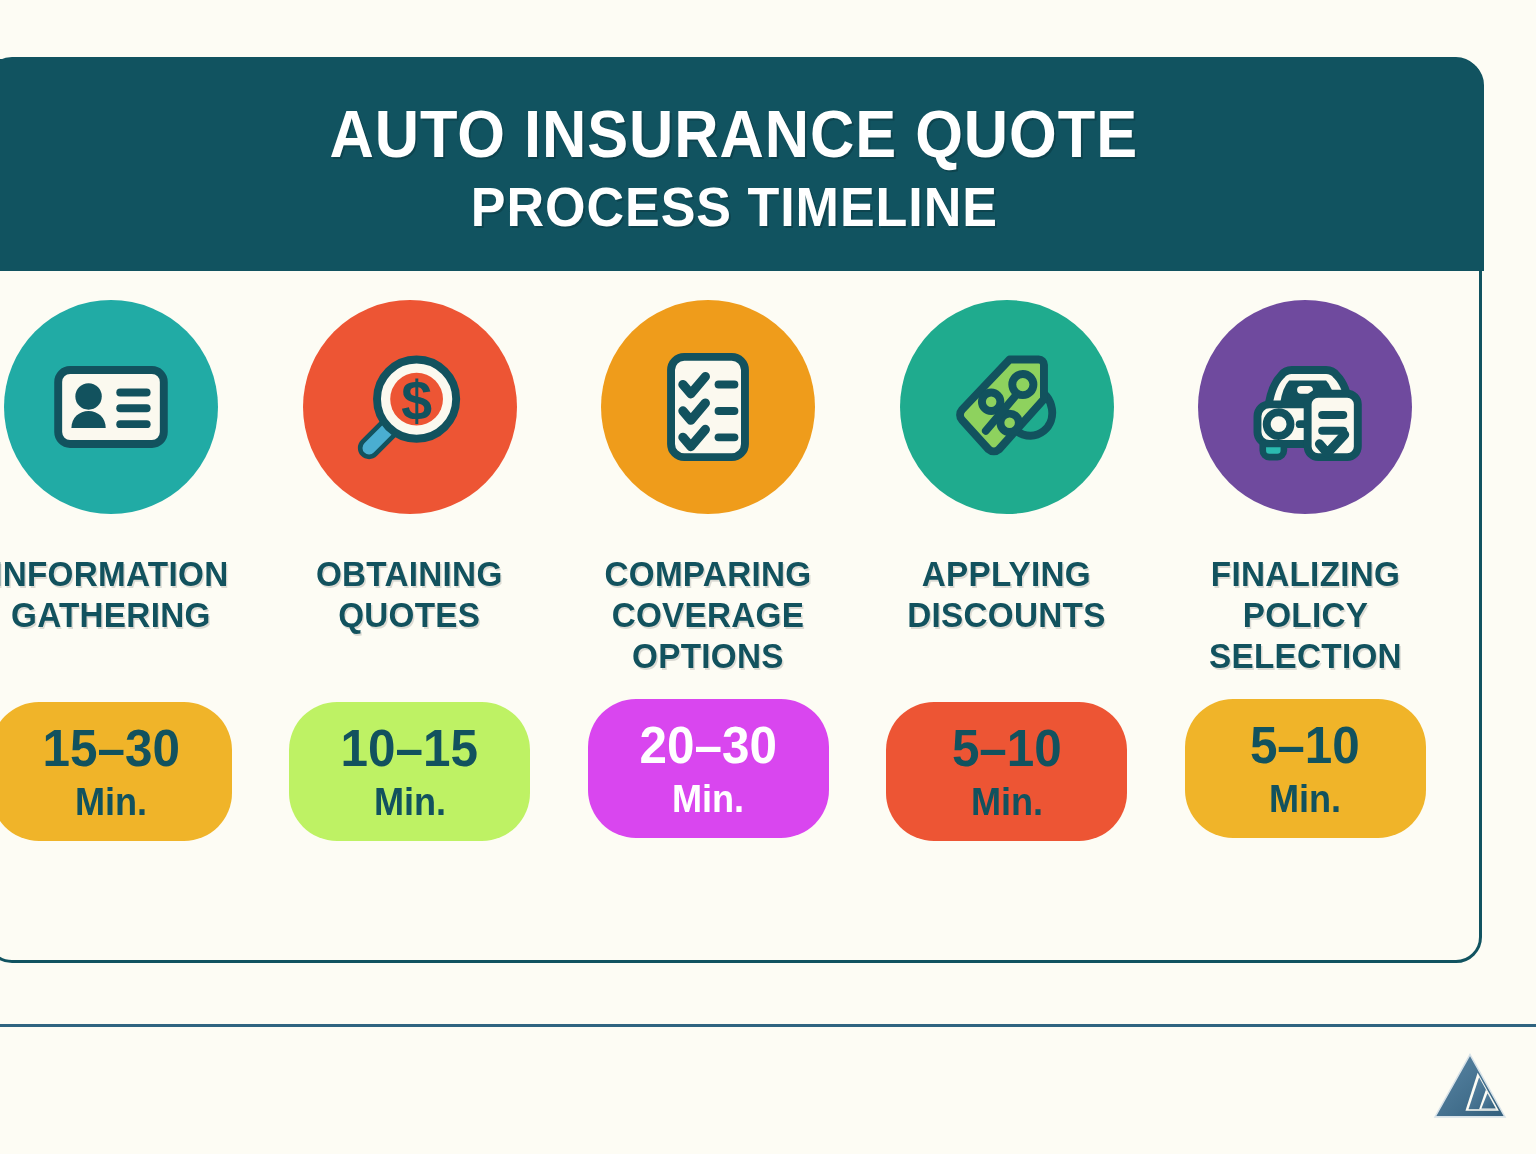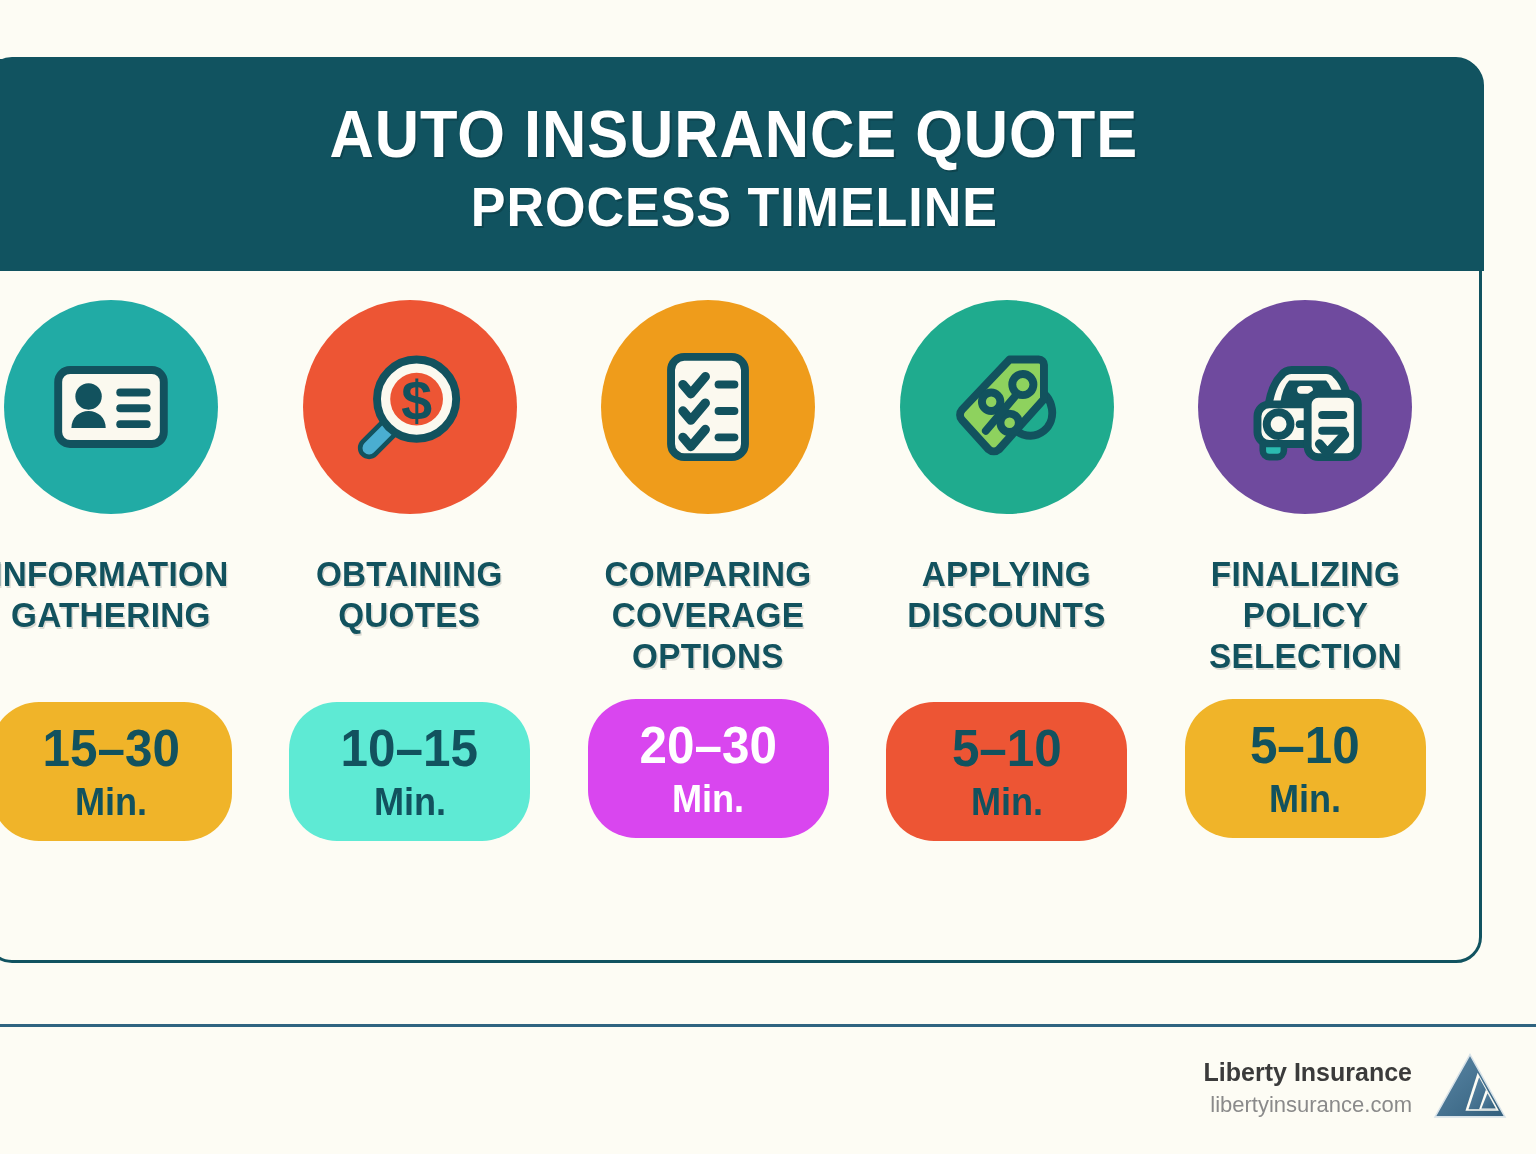--- a/index.html
+++ b/index.html
@@ -224,21 +224,21 @@
           <path d="M33 67 L19 81" stroke="#4aaed1" stroke-width="10" stroke-linecap="round"></path>
           <circle cx="55" cy="44" r="30" fill="#fbf9ef" stroke="#12525e" stroke-width="6"></circle>
           <circle cx="55" cy="44" r="20" fill="#ed5534"></circle>
           <text x="55" y="60" font-family="'Liberation Sans',sans-serif" font-size="42" font-weight="bold" fill="#12525e" text-anchor="middle">$</text>
         </svg>
       </span>
     </div>
     <div class="step-label">Obtaining
 Quotes</div>
     <div class="spacer" style="height:48px"></div>
-    <div class="pill" style="background:#5eead4">
+    <div class="pill" style="background:#bef264">
       <div class="pill-range" style="color:#12525e">10–15</div>
       <div class="pill-unit" style="color:#12525e">Min.</div>
     </div>
   </div>
 
   <div class="step">
     <div class="circle" style="background:#ef9c1b">
       <span>
         <svg width="132" height="132" viewBox="0 0 100 100">
           <rect x="22" y="12" width="56" height="76" rx="10" fill="#fbf9ef" stroke="#12525e" stroke-width="6"></rect>
@@ -309,24 +309,20 @@
       <div class="pill-range" style="color:#12525e">5–10</div>
       <div class="pill-unit" style="color:#12525e">Min.</div>
     </div>
   </div>
 
 </div>
 
 <div id="footer-rule"></div>
 
 <div id="footer">
-  <div id="footer-text">
-    <div id="brand-name">Liberty Insurance</div>
-    <div id="brand-url">libertyinsurance.com</div>
-  </div>
   <span>
     <svg id="brand-logo" viewBox="0 0 100 100">
       <defs>
         <linearGradient id="lg" x1="0" y1="0" x2="1" y2="1">
           <stop offset="0%" stop-color="#5b87a6"></stop>
           <stop offset="100%" stop-color="#325f7c"></stop>
         </linearGradient>
       </defs>
       <path d="M50 6 L96 88 H4 Z" fill="url(#lg)"></path>
       <path d="M50 6 L96 88 H4 Z" fill="none" stroke="#d8e2e8" stroke-width="2"></path>

